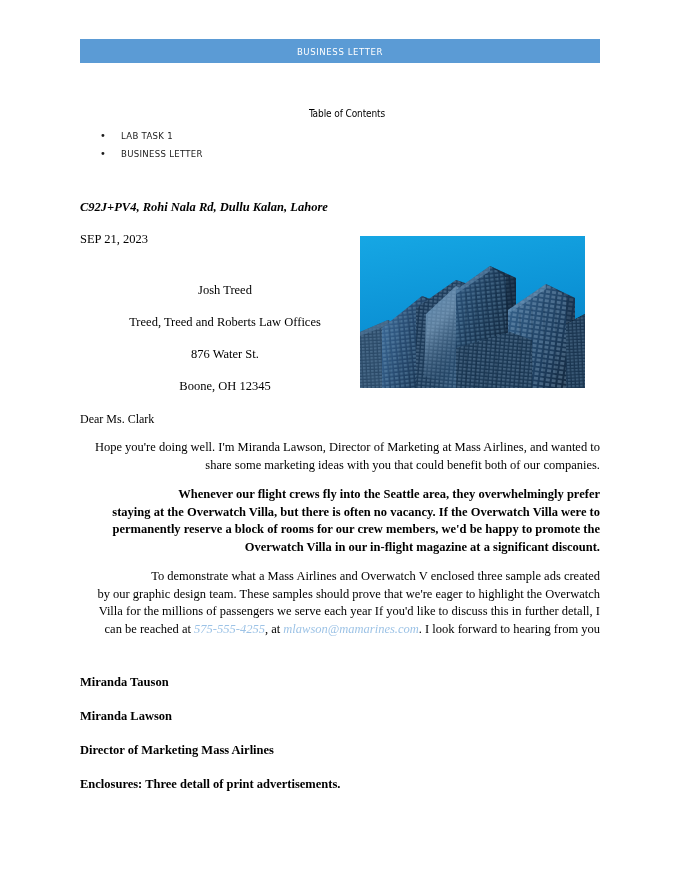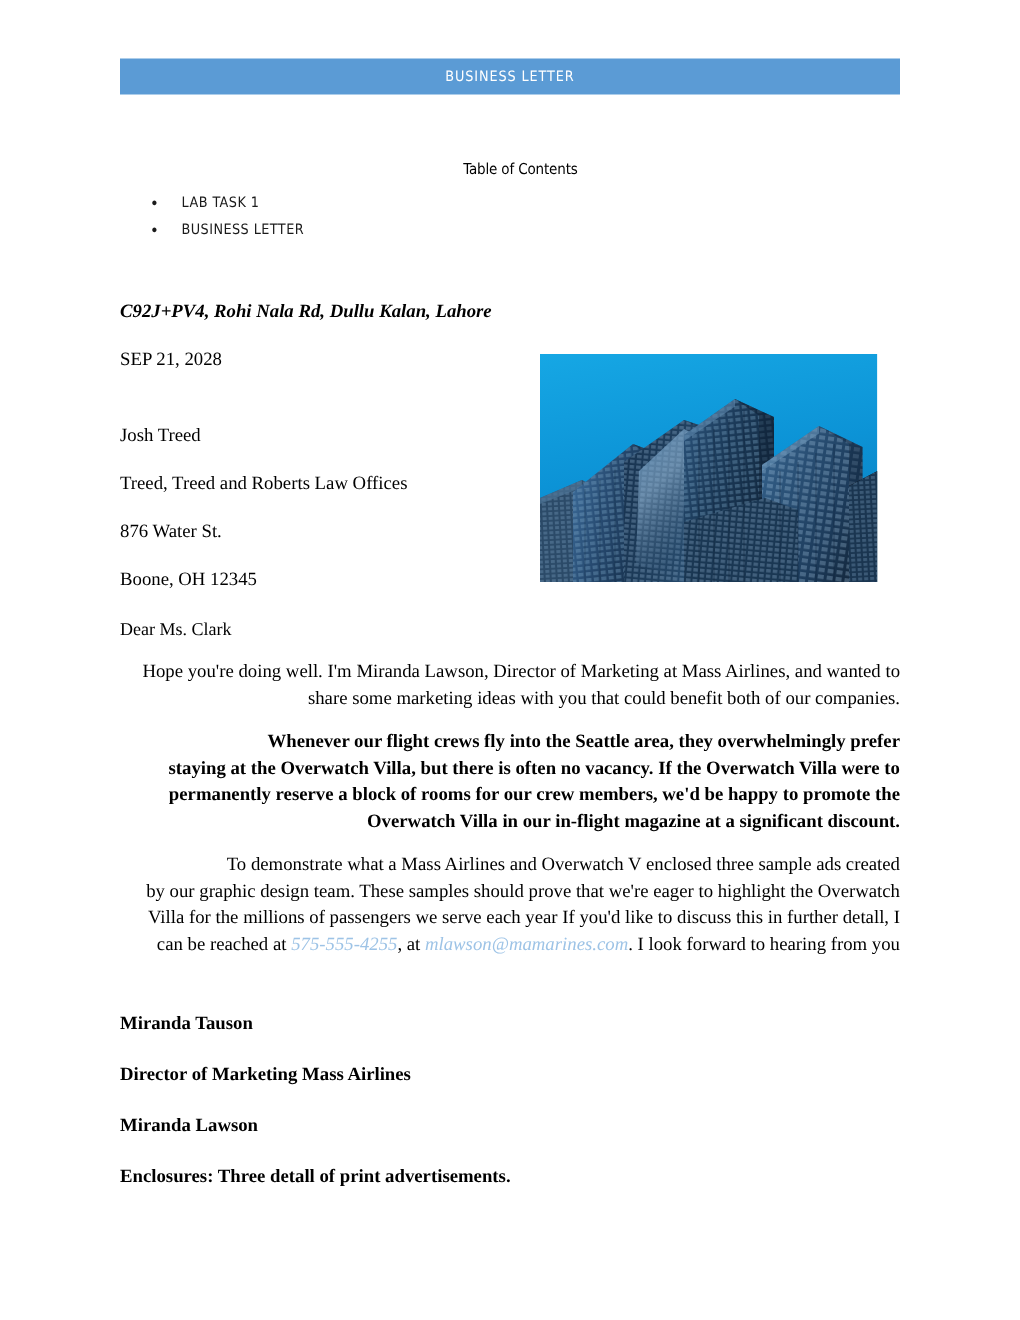--- a/index.html
+++ b/index.html
@@ -102,20 +102,21 @@
   }
   .date-line {
     font-size: 12.5px;
     margin: 14px 0 0 0;
     line-height: 18px;
   }
 
   .recipient {
     margin: 34px 0 0 0;
     width: 290px;
+    text-align: center;
   }
   .recipient p {
     font-size: 12.5px;
     margin: 0 0 16px 0;
     line-height: 16px;
   }
 
   .salutation {
     font-weight: normal;
     font-size: 12px;
@@ -284,39 +285,39 @@
         <line x1="30" y1="152" x2="30" y2="90"></line>
         <line x1="40" y1="152" x2="40" y2="84"></line>
         <line x1="50" y1="152" x2="50" y2="77"></line>
       </g>
     </svg>
   </div>
 
   <div class="letter">
 
     <p class="sender-address">C92J+PV4, Rohi Nala Rd, Dullu Kalan, Lahore</p>
-    <p class="date-line">SEP 21, 2028</p>
+    <p class="date-line">SEP 21, 2023</p>
 
     <div class="recipient">
       <p>Josh Treed</p>
       <p>Treed, Treed and Roberts Law Offices</p>
       <p>876 Water St.</p>
       <p>Boone, OH 12345</p>
     </div>
 
     <p class="salutation">Dear Ms. Clark</p>
 
     <p class="para">Hope you're doing well. I'm Miranda Lawson, Director of Marketing at Mass Airlines, and wanted to share some marketing ideas with you that could benefit both of our companies.</p>
 
     <p class="para indented">Whenever our flight crews fly into the Seattle area, they overwhelmingly prefer staying at the Overwatch Villa, but there is often no vacancy. If the Overwatch Villa were to permanently reserve a block of rooms for our crew members, we'd be happy to promote the Overwatch Villa in our in-flight magazine at a significant discount.</p>
 
     <p class="para indented2"><span>To demonstrate what a Mass Airlines and Overwatch V enclosed three sample ads created by our graphic design team. These samples should prove that we're eager to highlight the Overwatch Villa for the millions of passengers we serve each year If you'd like to discuss this in further detall, I can be reached at </span><a class="link" href="#">575-555-4255</a><span>, at </span><a class="link" href="#">mlawson@mamarines.com</a><span>. I look forward to hearing from you</span></p>
 
     <div class="signature">
       <p>Miranda Tauson</p>
+      <p>Miranda Lawson</p>
       <p>Director of Marketing Mass Airlines</p>
-      <p>Miranda Lawson</p>
       <p>Enclosures: Three detall of print advertisements.</p>
     </div>
 
   </div>
 
 </div>
 
 </body></html>

